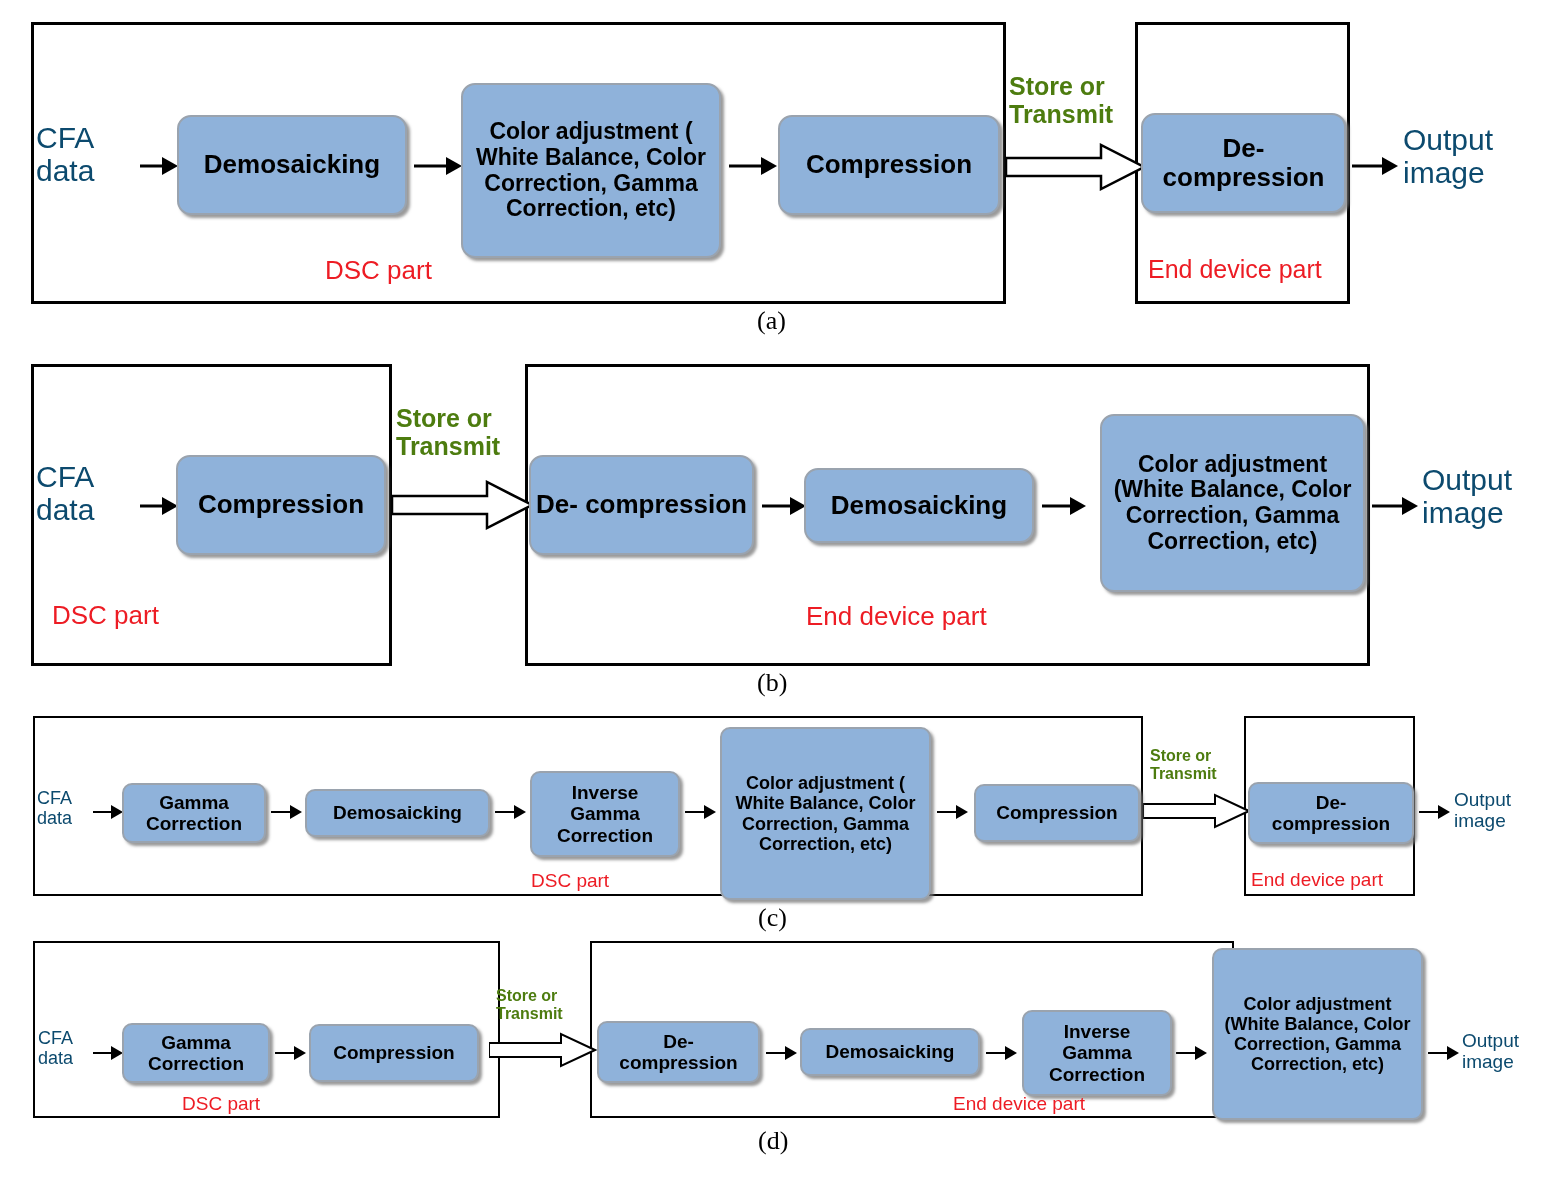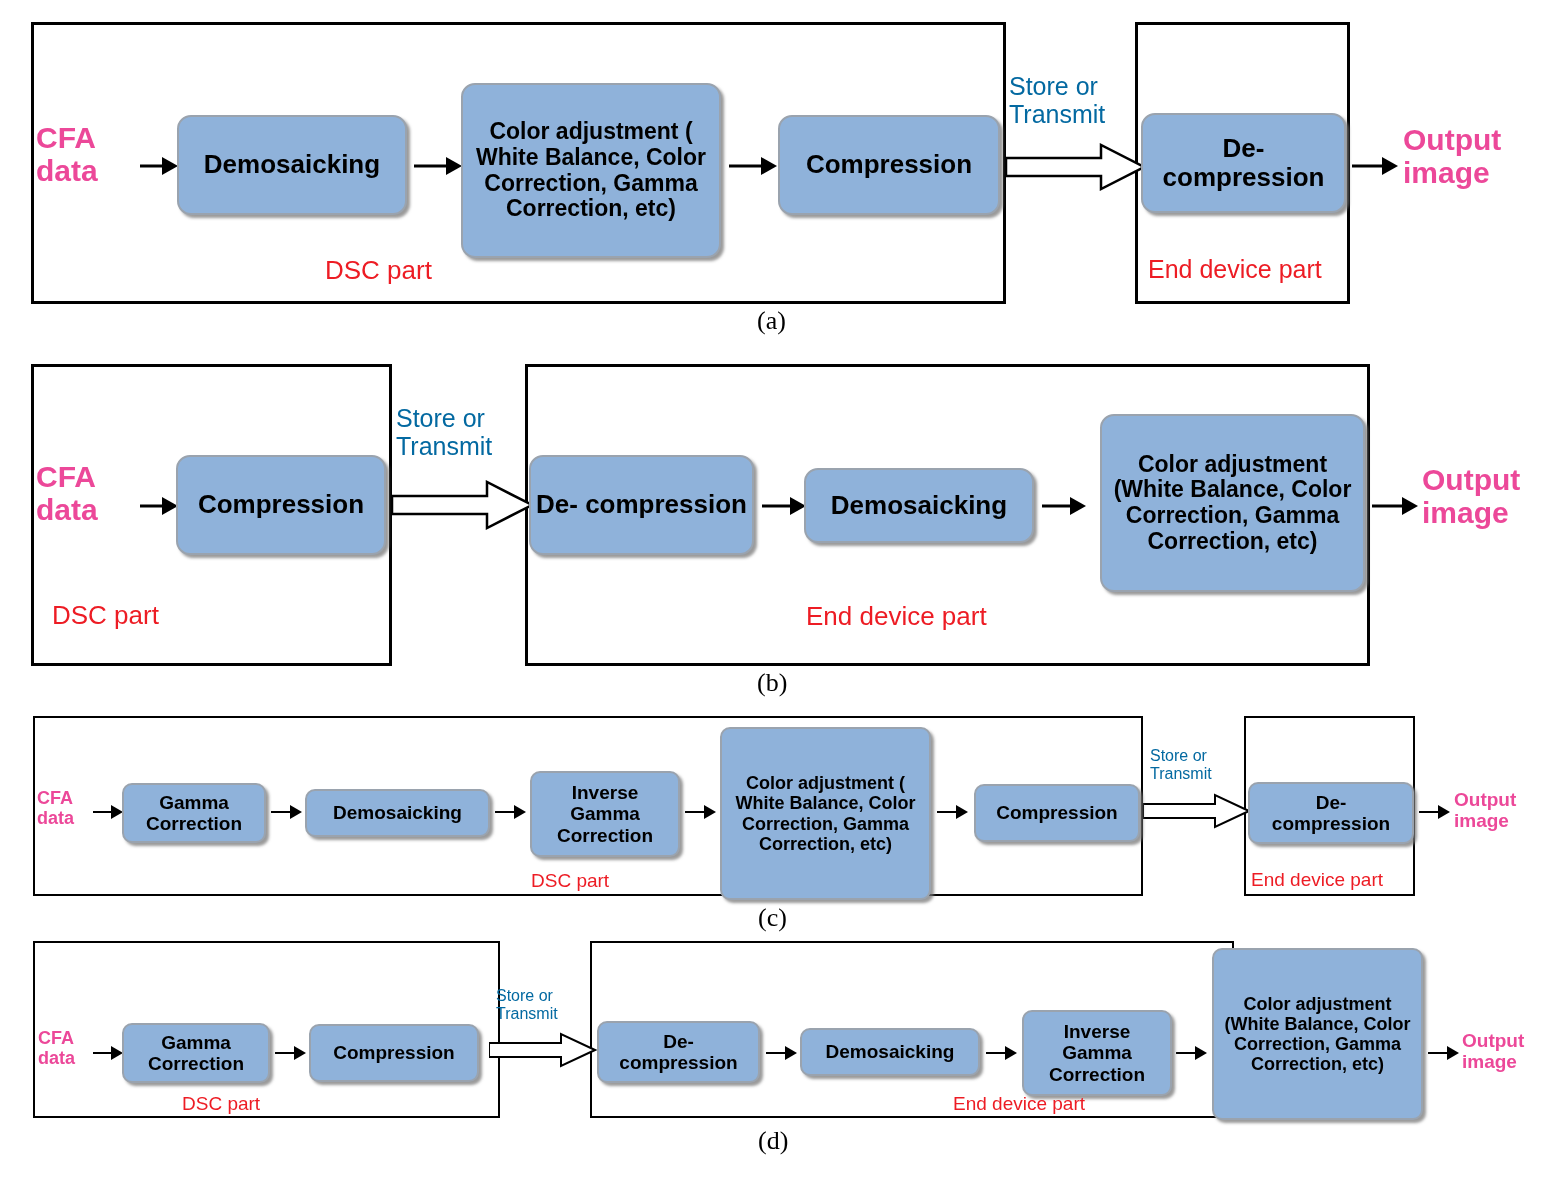--- a/index.html
+++ b/index.html
@@ -32,37 +32,37 @@
     justify-content:center;
     text-align:center;
     font-weight:bold;
     color:#000;
     line-height:1.12;
     padding:2px 4px;
     z-index:5;
   }
   .iotext{
     position:absolute;
-    font-weight:bold;
-    color:#ec4899;
+    font-weight:normal;
+    color:#0c4a6e;
     line-height:1.1;
     z-index:6;
     white-space:pre-line;
   }
   .partlabel{
     position:absolute;
     color:#ED1C24;
     font-weight:normal;
     z-index:6;
     white-space:nowrap;
   }
   .stlabel{
     position:absolute;
-    font-weight:normal;
-    color:#0369a1;
+    font-weight:bold;
+    color:#4d7c0f;
     line-height:1.12;
     z-index:7;
     white-space:pre-line;
     text-align:left;
   }
   .caption{
     position:absolute;
     font-family:"Liberation Serif", serif;
     font-size:26px;
     color:#000;

